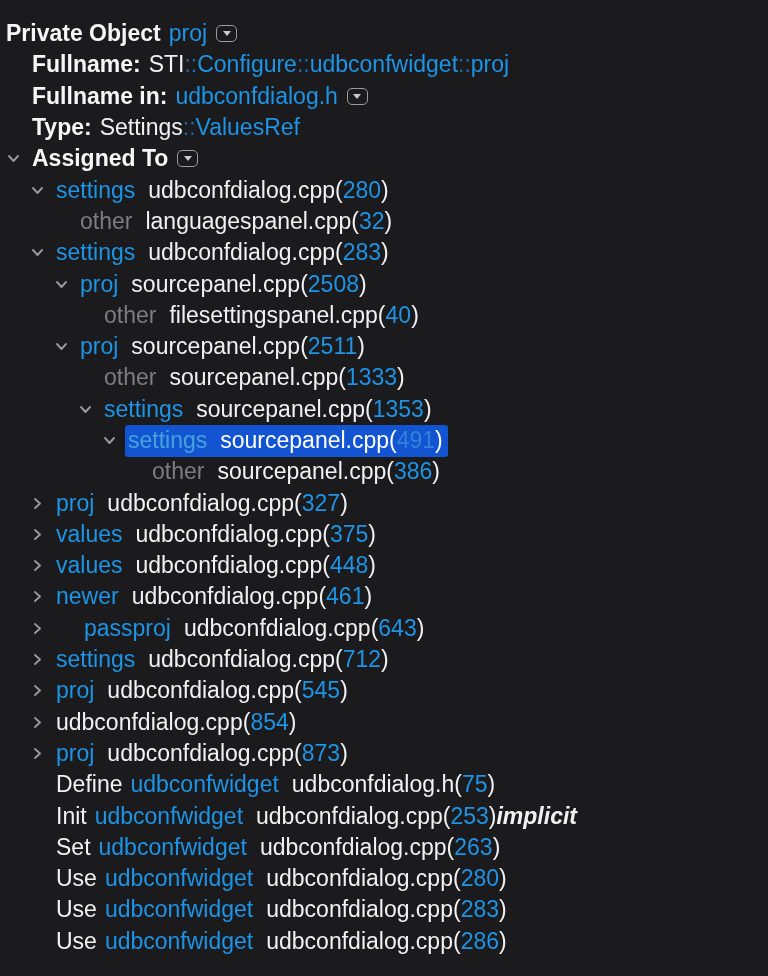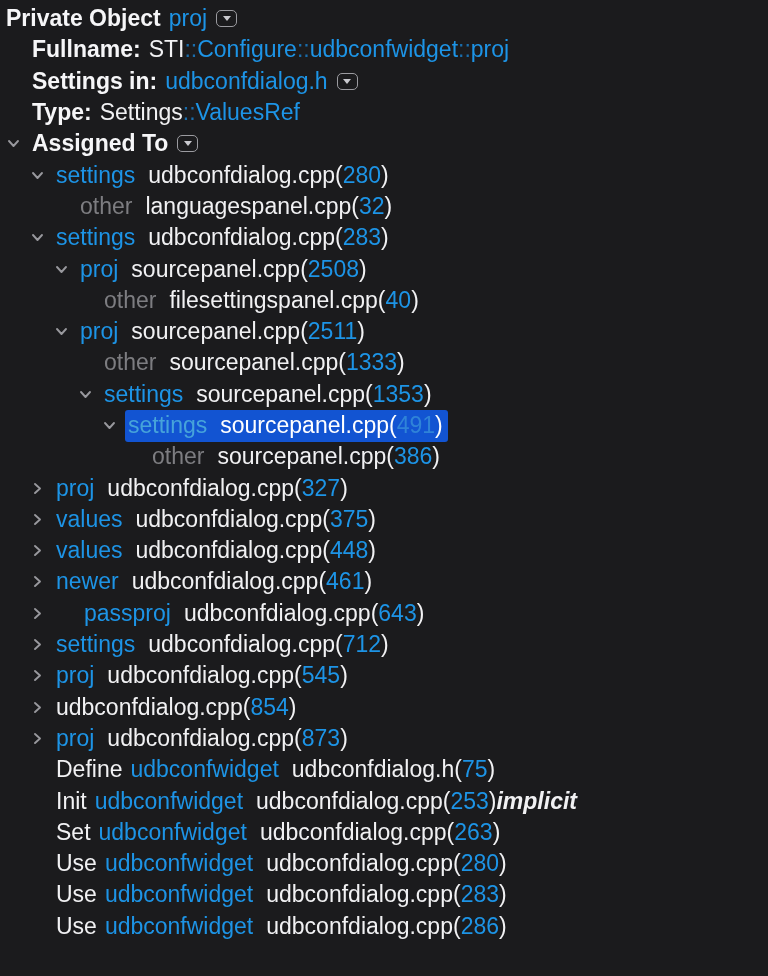--- a/index.html
+++ b/index.html
@@ -18,21 +18,21 @@
   }
   *{box-sizing:border-box;}
   html,body{margin:0;padding:0;}
   body{
     width:768px;height:976px;overflow:hidden;
     background:var(--bg);
     font-family:"Liberation Sans", sans-serif;
     font-size:23px;
     color:var(--white);
   }
-  #panel{padding-top:3px;}
+  #panel{padding-top:18px;}
   .row{
     display:flex;align-items:center;
     height:31.3px;
     white-space:nowrap;
   }
   .t-plain{color:var(--white);}
   .t-bold{font-weight:700;color:var(--boldwhite);}
   .t-link{color:var(--link);}
   .t-sep{color:var(--sep);}
   .t-muted{color:var(--muted);}
@@ -93,21 +93,21 @@
         <span class="t-bold mr8">Fullname:</span>
         <span class="t-plain">STI</span>
         <span class="t-sep">::</span>
         <span class="t-link">Configure</span>
         <span class="t-sep">::</span>
         <span class="t-link">udbconfwidget</span>
         <span class="t-sep">::</span>
         <span class="t-link">proj</span>
       </div>
       <div class="row info-row">
-        <span class="t-bold mr8">Settings in:</span>
+        <span class="t-bold mr8">Fullname in:</span>
         <span class="t-link">udbconfdialog.h</span>
         <span class="menu-icon">
           <span class="tri"></span>
         </span>
       </div>
       <div class="row info-row">
         <span class="t-bold mr8">Type:</span>
         <span class="t-plain">Settings</span>
         <span class="t-sep">::</span>
         <span class="t-link">ValuesRef</span>

